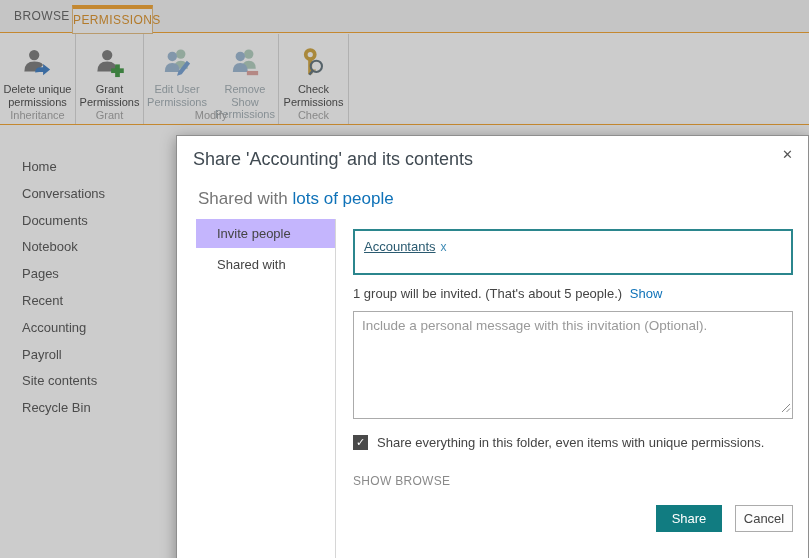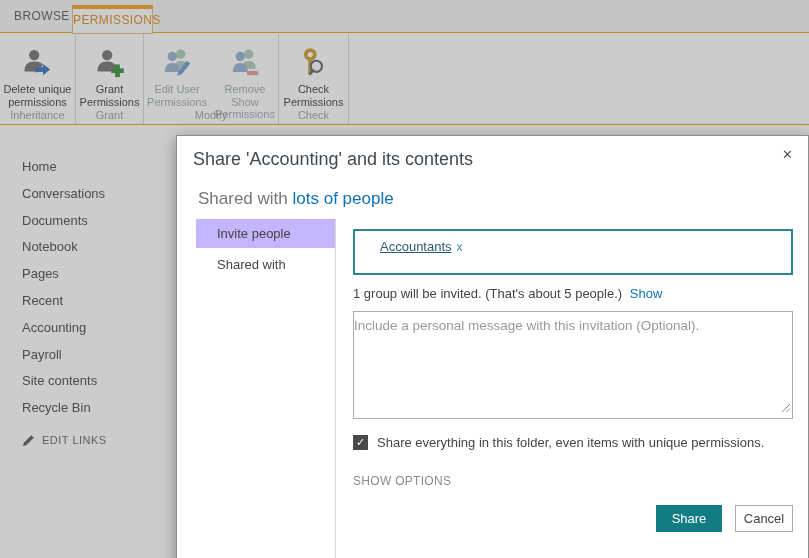--- a/index.html
+++ b/index.html
@@ -56,30 +56,30 @@
   .dlg-tab { height:29px; line-height:29px; padding-left:21px; font-size:13px;
              color:#444; cursor:pointer; }
   .dlg-tab.active { background:#c4b5fd; }
   .dlg-tab + .dlg-tab { margin-top:2px; }
   .dlg-vdiv { position:absolute; left:158px; top:83px; bottom:0; width:1px;
               background:#d6d6d6; }
   .dlg-content { position:absolute; left:176px; top:83px; width:440px; }
 
   .picker { margin-top:10px; height:46px; border:2px solid #2b868d; padding:6px 9px;
             cursor:text; }
-  .chip { font-size:13px; color:#2a5a70; text-decoration:underline; cursor:pointer;margin-left:16px; }
+  .chip { font-size:13px; color:#2a5a70; text-decoration:underline; cursor:pointer; }
   .chip-x { font-size:12px; color:#3e8bb5; margin-left:5px; text-decoration:none;
             cursor:pointer; }
 
   .summary { margin-top:11px; font-size:13px; color:#444; }
   .summary a { color:#0f72b8; text-decoration:none; margin-left:4px; cursor:pointer; }
 
   .msgwrap { position:relative; margin-top:10px; }
   .msgwrap textarea { width:440px; height:108px; border:1px solid #ababab; resize:none;
-            padding:6px 0; font-family:"Liberation Sans","DejaVu Sans",sans-serif;
+            padding:6px 8px; font-family:"Liberation Sans","DejaVu Sans",sans-serif;
             font-size:13.5px; color:#444; outline:none; display:block; }
   .msgwrap textarea::placeholder { color:#999; opacity:1; }
   .resize-h { position:absolute; right:2px; bottom:2px; cursor:nwse-resize; }
 
   .cbrow { margin-top:16px; display:flex; align-items:center; gap:9px; }
   .cbox { width:15px; height:15px; background:#494949; color:#fff; font-size:11px;
           line-height:15px; text-align:center; cursor:pointer; flex:0 0 auto; }
   .cblabel { font-size:13px; color:#444; }
 
   .showopt { margin-top:24px; font-size:12px; color:#8a8a8a; letter-spacing:.3px;
@@ -204,28 +204,20 @@
     <li>Conversations</li>
     <li>Documents</li>
     <li>Notebook</li>
     <li>Pages</li>
     <li>Recent</li>
     <li>Accounting</li>
     <li>Payroll</li>
     <li>Site contents</li>
     <li>Recycle Bin</li>
   </ul>
-  <div class="editlinks">
-    <span style="display:inline-flex">
-      <svg width="13" height="13" viewBox="0 0 16 16">
-        <path d="M1 15 L2.5 10.5 L11.5 1.5 L14.5 4.5 L5.5 13.5 Z" fill="#6e6e6e"></path>
-      </svg>
-    </span>
-    <span>EDIT LINKS</span>
-  </div>
 </div>
 
 <div class="overlay"></div>
 
 <div class="dlg">
 
   <div class="dlg-title">Share 'Accounting' and its contents</div>
   <div class="dlg-close">✕</div>
 
   <div class="dlg-shared">
@@ -258,21 +250,21 @@
           <path d="M9 1 L1 9 M9 5.5 L5.5 9" stroke="#8a8a8a" stroke-width="1" fill="none"></path>
         </svg>
       </span>
     </div>
 
     <div class="cbrow">
       <span class="cbox">✓</span>
       <span class="cblabel">Share everything in this folder, even items with unique permissions.</span>
     </div>
 
-    <div class="showopt">SHOW OPTIONS</div>
+    <div class="showopt">SHOW BROWSE</div>
 
     <div class="btnrow">
       <button class="btn btn-share">Share</button>
       <button class="btn btn-cancel">Cancel</button>
     </div>
 
   </div>
 </div>
 
 </body></html>

